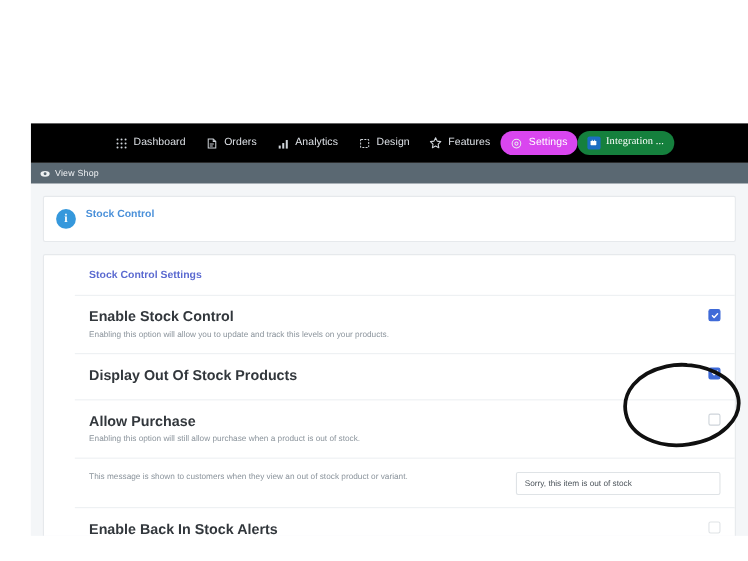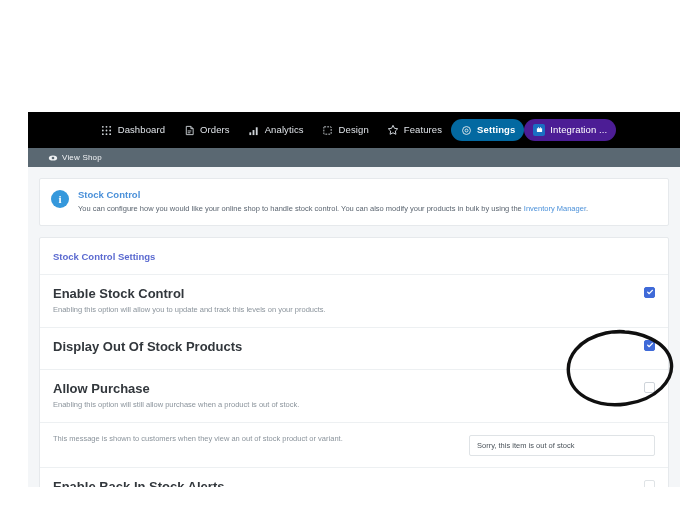--- a/index.html
+++ b/index.html
@@ -45,44 +45,44 @@
     color: #dfe3e8;
     font-size: 9.5px;
     padding: 5px 9px;
     border-radius: 13px;
     white-space: nowrap;
     cursor: pointer;
     line-height: 1;
   }
   .nav-item .nav-label { letter-spacing: 0.1px; }
   .nav-item.active {
-    background: #0369a1;
+    background: #d946ef;
     color: #ffffff;
-    font-weight: bold;
   }
   .nav-item.integration {
-    background: #4c1d95;
+    background: #15803d;
     color: #ffffff;
+    font-family: Liberation Serif, serif;
   }
   .nav-icon {
     display: inline-flex;
     align-items: center;
     justify-content: center;
     width: 12px;
     height: 12px;
     flex: 0 0 12px;
   }
   .nav-icon svg { display: block; }
   
   #viewshop-bar {
     height: 19px;
     background: #5a6872;
     display: flex;
     align-items: center;
-    padding-left: 20px;
+    padding-left: 8px;
     gap: 4px;
   }
   #viewshop-bar .vs-label {
     color: #f1f3f5;
     font-size: 8px;
     letter-spacing: 0.2px;
   }
   
   #page-body {
     padding: 11px 11px 0 11px;
@@ -127,21 +127,21 @@
     color: #5b6570;
     font-size: 7.5px;
     line-height: 1.3;
   }
   #info-link {
     color: #4a90d9;
     text-decoration: none;
     cursor: pointer;
   }
   
-  #settings-card { padding-bottom: 0; }
+  #settings-card { padding-bottom: 0; padding-left: 28px; }
   #settings-title {
     color: #5b6ad0;
     font-size: 9.5px;
     font-weight: bold;
     padding: 13px 13px 12px 13px;
     border-bottom: 1px solid #edf0f2;
   }
   .setting-row {
     display: flex;
     align-items: flex-start;
@@ -314,23 +314,20 @@
       </span>
       <span class="vs-label">View Shop</span>
     </div>
 
     <div id="page-body">
 
       <div class="card" id="info-banner">
         <div class="info-circle">i</div>
         <div>
           <div id="info-title">Stock Control</div>
-          <div id="info-desc">
-            <span>You can configure how you would like your online shop to handle stock control. You can also modify your products in bulk by using the </span><a id="info-link">Inventory Manager</a><span>.</span>
-          </div>
         </div>
       </div>
 
       <div class="card" id="settings-card">
 
         <div id="settings-title">Stock Control Settings</div>
 
         <div class="setting-row">
           <div class="setting-text">
             <div class="setting-label">Enable Stock Control</div>

